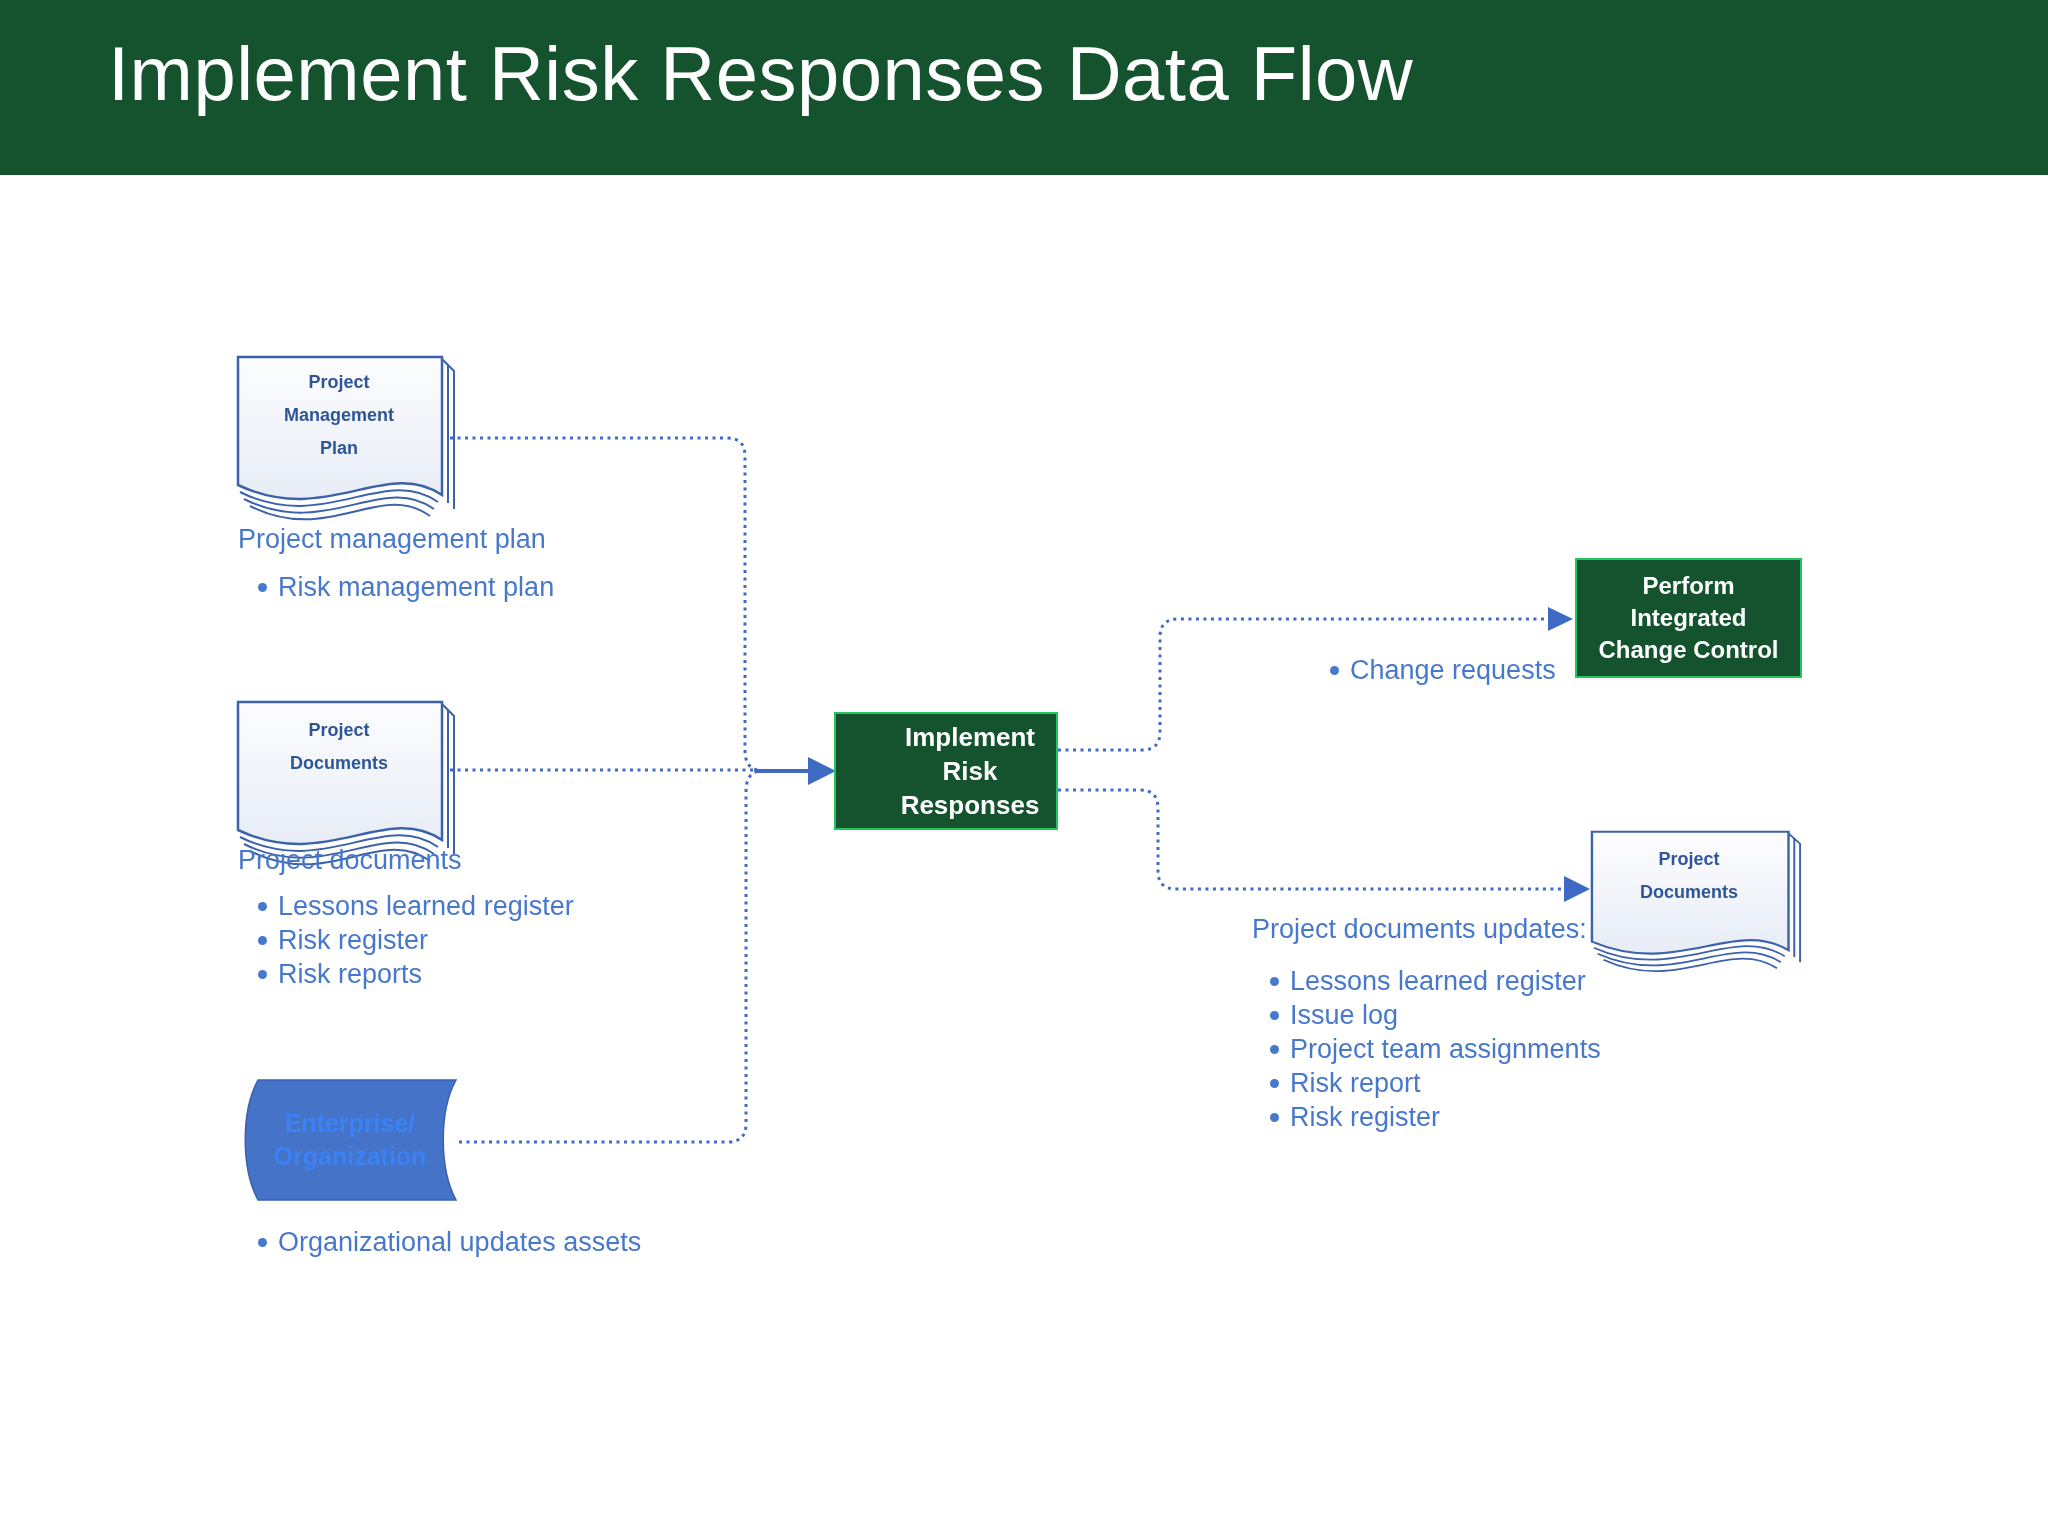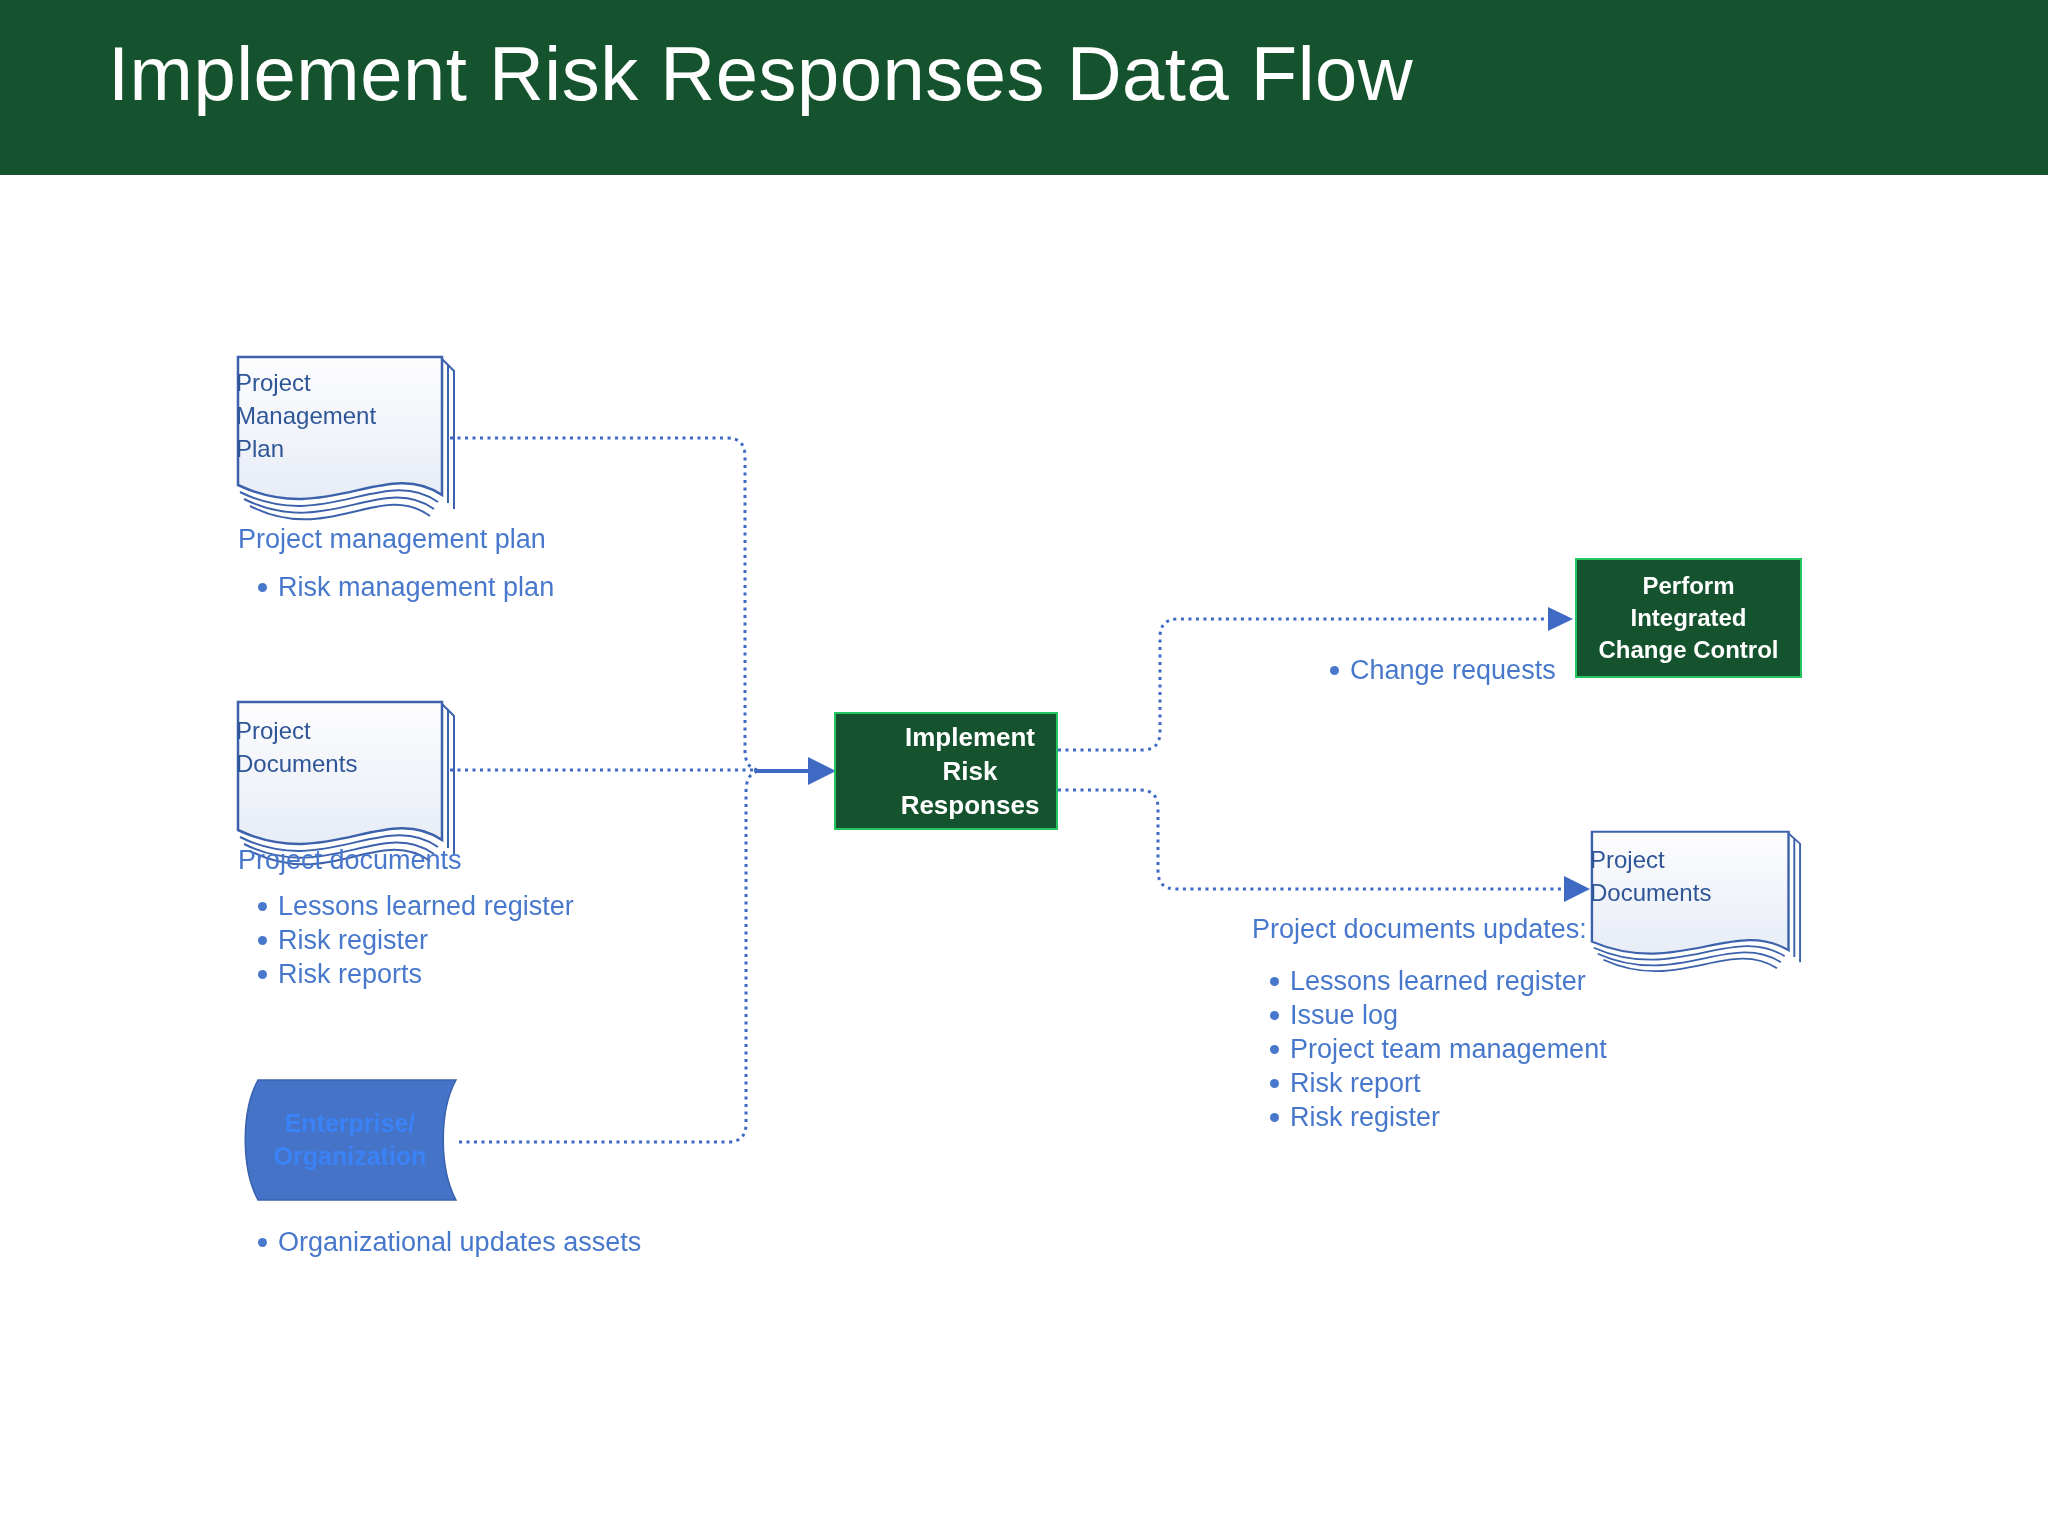--- a/index.html
+++ b/index.html
@@ -9,21 +9,21 @@
   
   #header{position:absolute;left:0;top:0;width:2048px;height:175px;background:#14532d;}
   #page-title{position:absolute;left:108px;top:30px;font-size:76px;font-weight:300;
               color:#ffffff;letter-spacing:0.5px;white-space:nowrap;}
 
   
   #connectors{position:absolute;left:0;top:0;width:2048px;height:1536px;}
 
   
   .shape-wrap{position:absolute;}
-  .doc-label{position:absolute;text-align:left;font-weight:normal;font-size:24px;
+  .doc-label{position:absolute;text-align:center;font-weight:bold;font-size:18px;
              line-height:33px;color:#2E5596;white-space:pre-line;}
 
   .proc-box{position:absolute;background:#14532d;border:2px solid #22c55e;box-sizing:border-box;
             color:#ffffff;font-weight:bold;text-align:center;display:flex;
             align-items:center;justify-content:center;white-space:pre-line;}
   #box-irr{left:834px;top:712px;width:224px;height:118px;font-size:26px;line-height:34px;padding-left:48px;}
   #box-picc{left:1575px;top:558px;width:227px;height:120px;font-size:24px;line-height:32px;}
 
   .ent-label{position:absolute;inset:0;display:flex;align-items:center;justify-content:center;
              color:#3b82f6;font-weight:bold;font-size:25px;line-height:33px;
@@ -150,18 +150,18 @@
   </ul>
 
   <ul class="anno-list" style="left:1310px;top:637px;">
     <li><span class="dot"></span><span>Change requests</span></li>
   </ul>
 
   <div class="anno-heading" style="left:1252px;top:912px;">Project documents updates:</div>
   <ul class="anno-list" style="left:1250px;top:948px;">
     <li><span class="dot"></span><span>Lessons learned register</span></li>
     <li><span class="dot"></span><span>Issue log</span></li>
-    <li><span class="dot"></span><span>Project team management</span></li>
+    <li><span class="dot"></span><span>Project team assignments</span></li>
     <li><span class="dot"></span><span>Risk report</span></li>
     <li><span class="dot"></span><span>Risk register</span></li>
   </ul>
 
 </div>
 
 </body></html>

